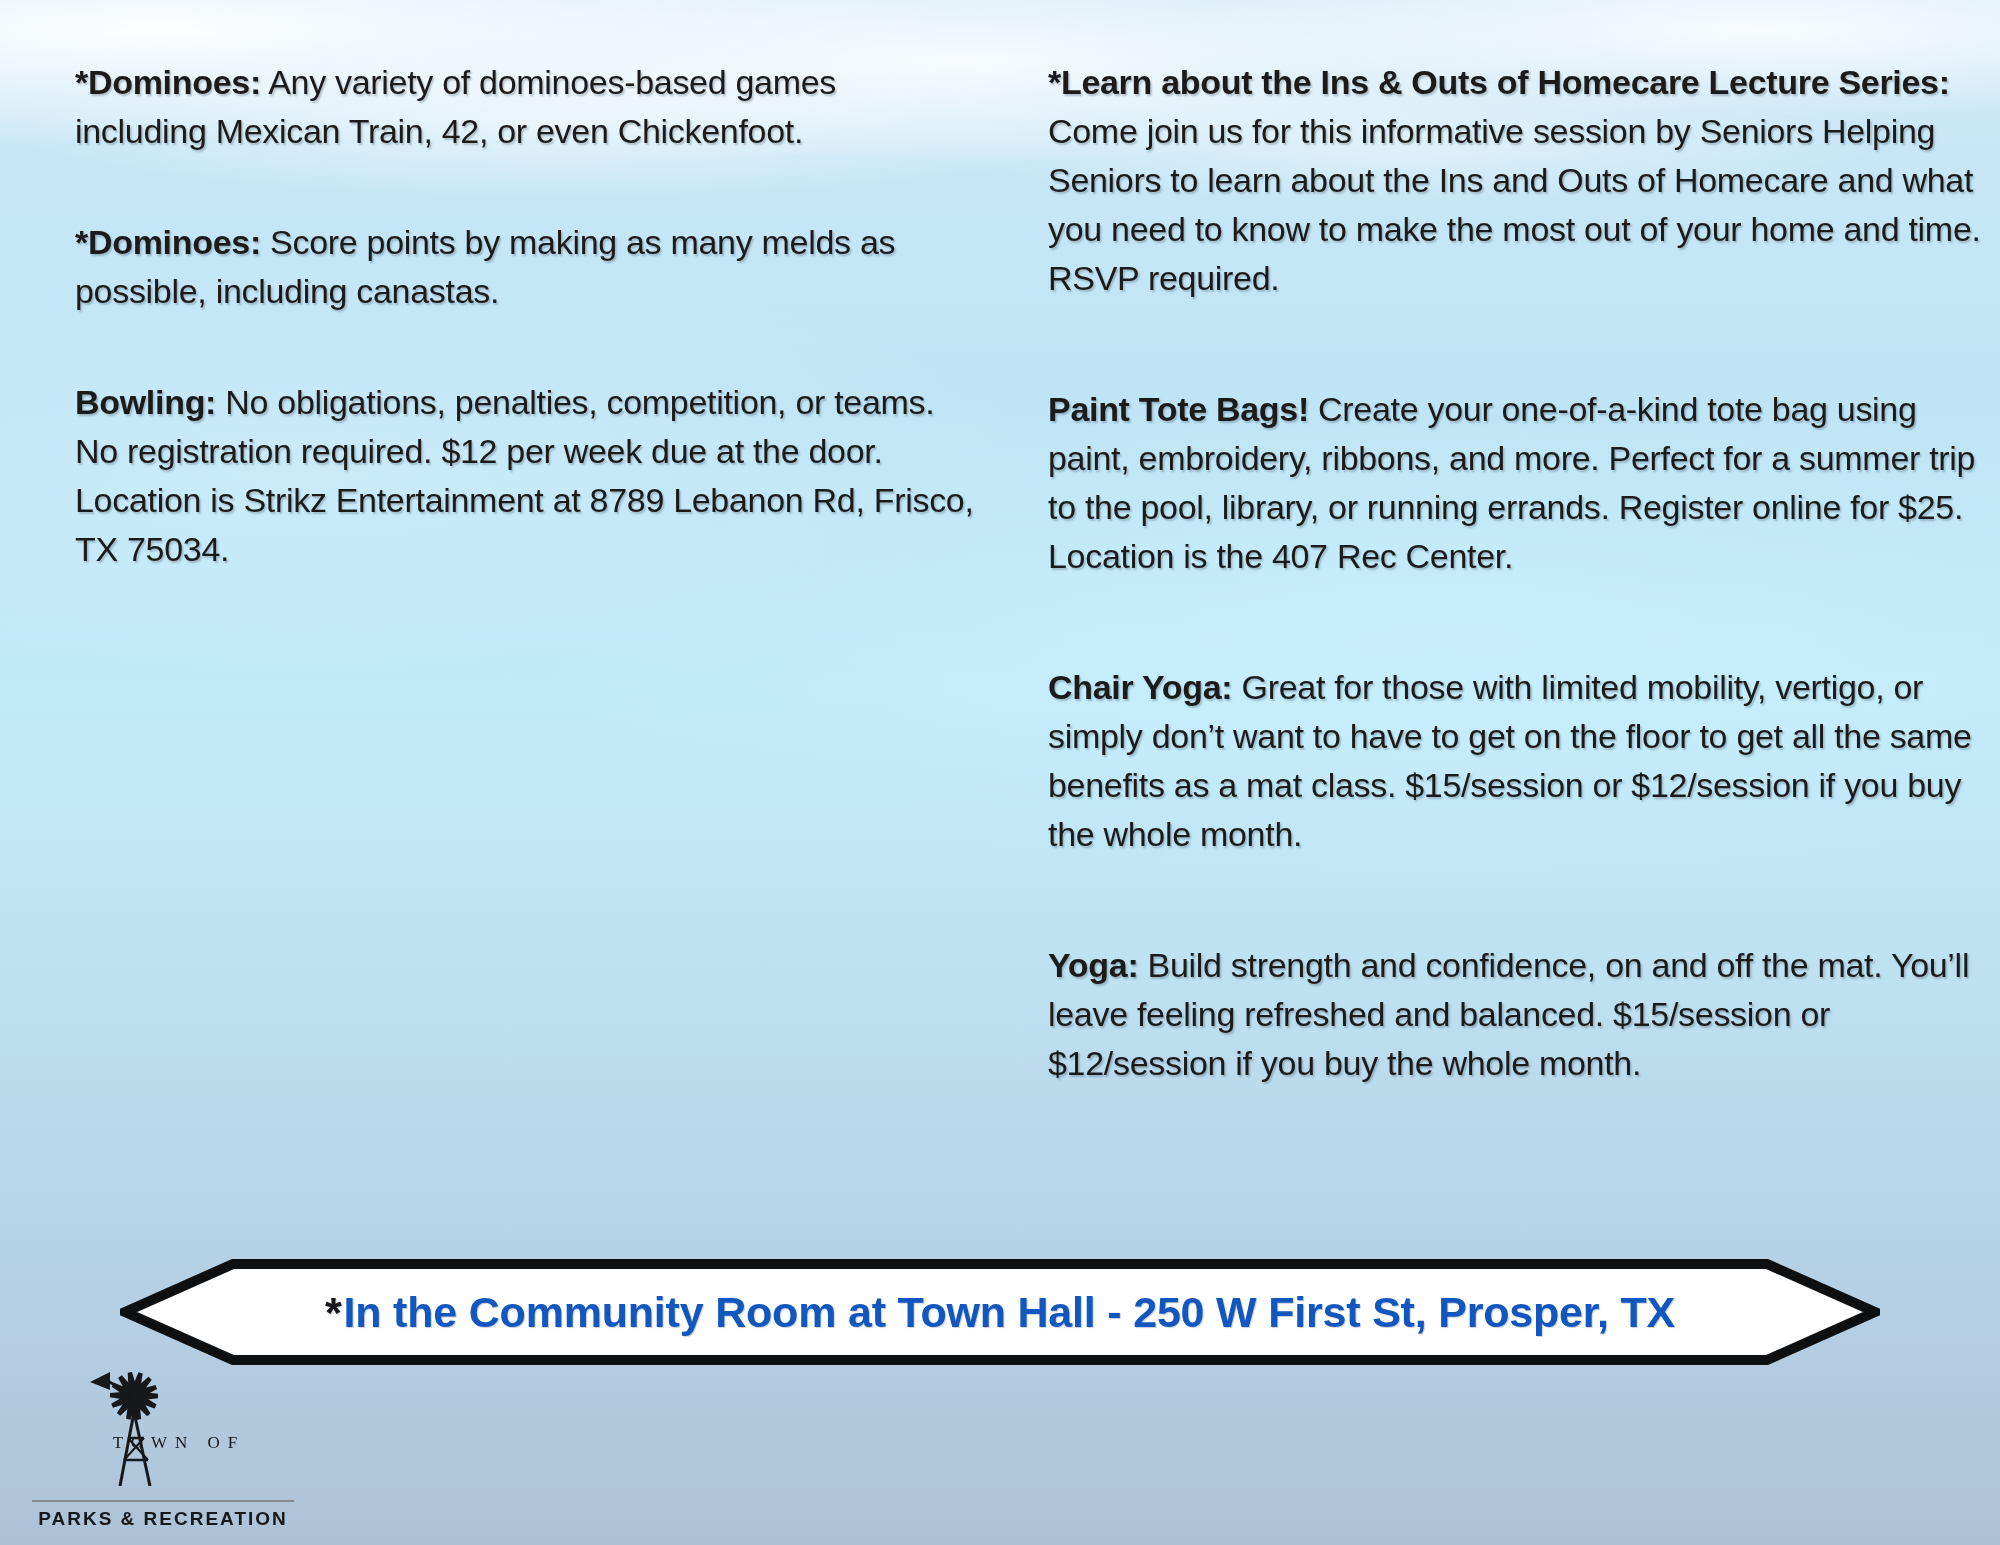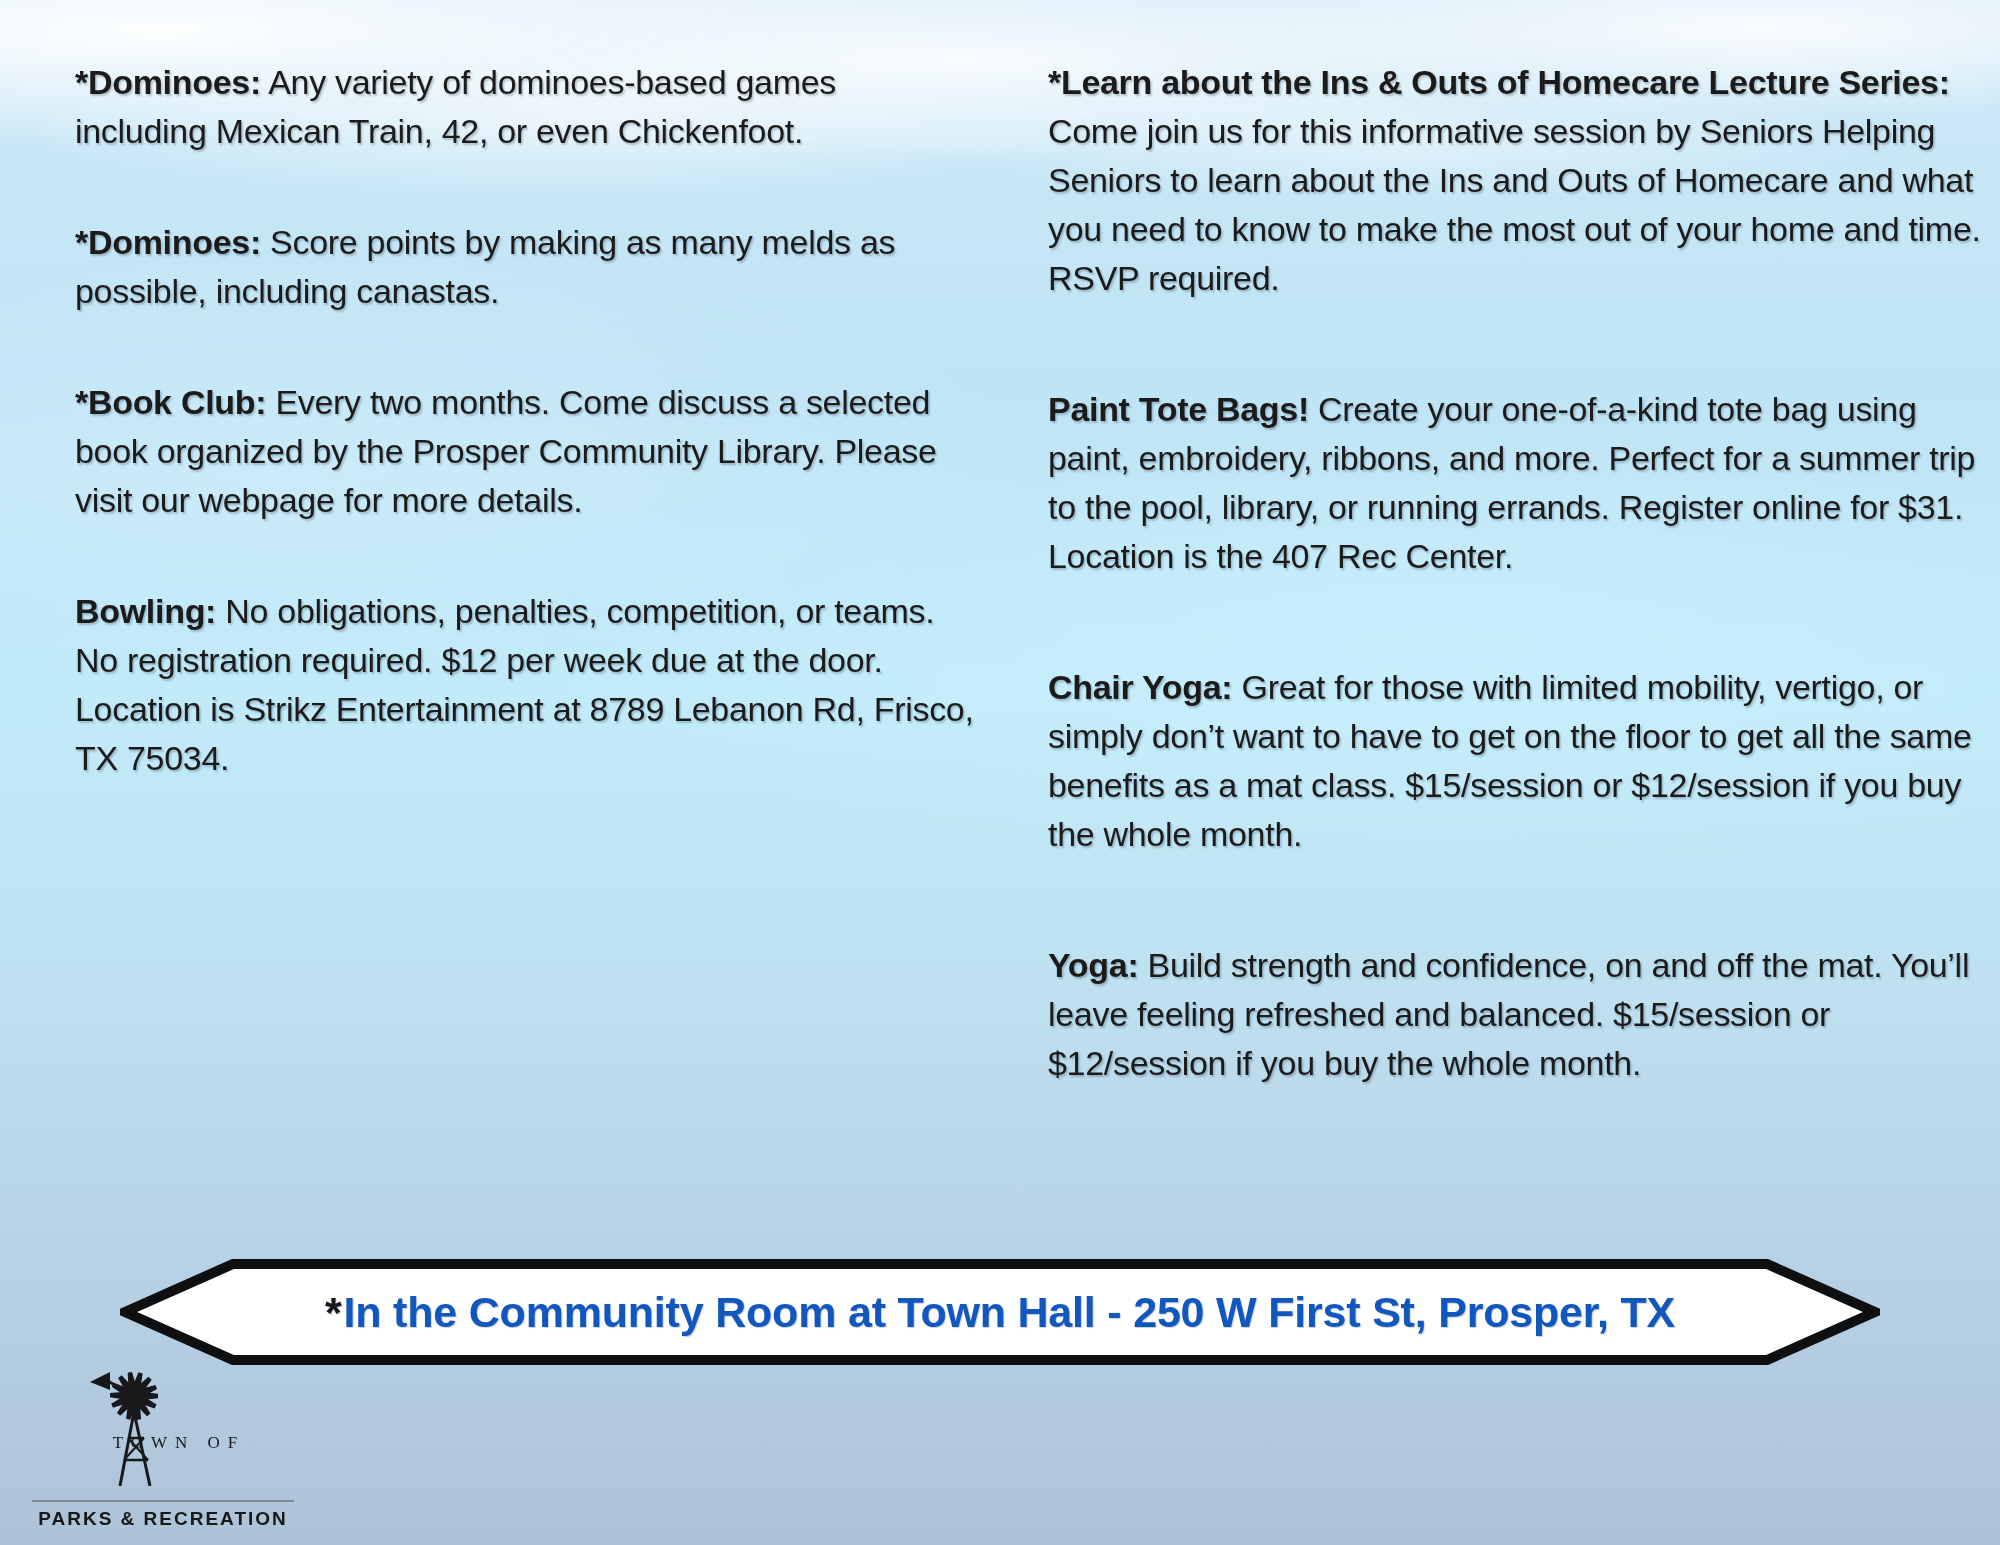--- a/index.html
+++ b/index.html
@@ -56,27 +56,26 @@
     text-shadow:1.5px 1.5px 2px rgba(35,55,75,0.3);}
 </style>
 </head>
 <body>
 
 <div class="page">
 
   <div class="col col-left">
     <p><span class="b">*Dominoes:</span><span> Any variety of dominoes-based games including Mexican Train, 42, or even Chickenfoot.</span></p>
     <p><span class="b">*Dominoes:</span><span> Score points by making as many melds as possible, including canastas.</span></p>
-    <p><span class="b">*Book Club:</span><span> Every two months. Come discuss a selected book organized by the Prosper Community Library. Please visit our webpage for more details.</span></p>
     <p><span class="b">Bowling:</span><span> No obligations, penalties, competition, or teams. No registration required. $12 per week due at the door. Location is Strikz Entertainment at 8789 Lebanon Rd, Frisco, TX 75034.</span></p>
   </div>
 
   <div class="col col-right">
     <p><span class="b">*Learn about the Ins &amp; Outs of Homecare Lecture Series:</span><span> Come join us for this informative session by Seniors Helping Seniors to learn about the Ins and Outs of Homecare and what you need to know to make the most out of your home and time. RSVP required.</span></p>
-    <p><span class="b">Paint Tote Bags!</span><span> Create your one-of-a-kind tote bag using paint, embroidery, ribbons, and more. Perfect for a summer trip to the pool, library, or running errands. Register online for $31. Location is the 407 Rec Center.</span></p>
+    <p><span class="b">Paint Tote Bags!</span><span> Create your one-of-a-kind tote bag using paint, embroidery, ribbons, and more. Perfect for a summer trip to the pool, library, or running errands. Register online for $25. Location is the 407 Rec Center.</span></p>
     <p><span class="b">Chair Yoga:</span><span> Great for those with limited mobility, vertigo, or simply don’t want to have to get on the floor to get all the same benefits as a mat class. $15/session or $12/session if you buy the whole month.</span></p>
     <p><span class="b">Yoga:</span><span> Build strength and confidence, on and off the mat. You’ll leave feeling refreshed and balanced. $15/session or $12/session if you buy the whole month.</span></p>
   </div>
 
   <div class="banner">
     <svg width="1760" height="108" viewBox="0 0 1760 108">
       <polygon points="5,54 113,6 1647,6 1755,54 1647,102 113,102" fill="#ffffff" stroke="#0e0f10" stroke-width="10" stroke-linejoin="miter"></polygon>
     </svg>
     <div class="banner-text">
       <span class="ast">*</span>

